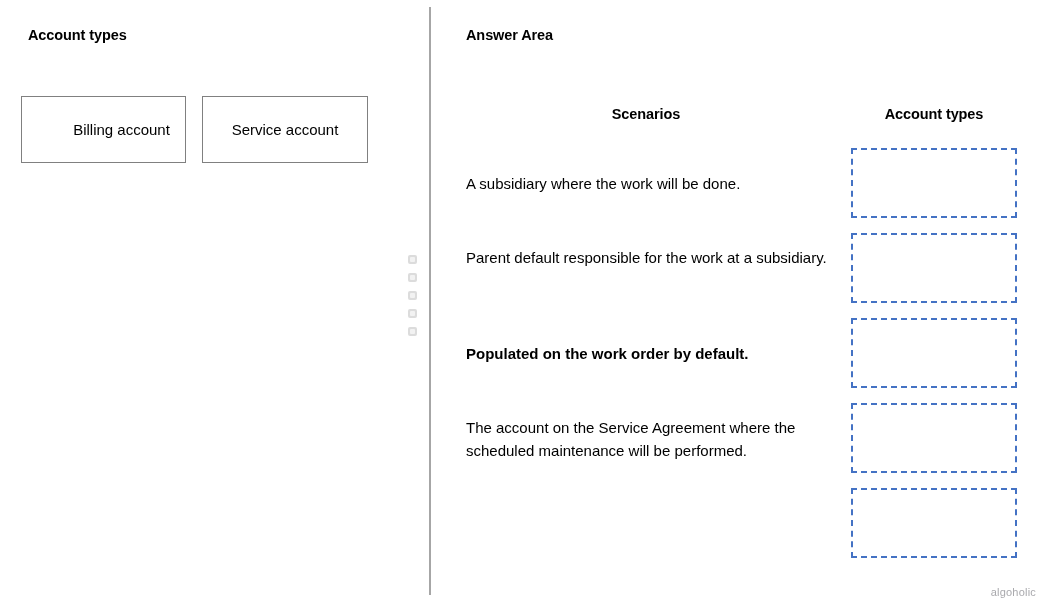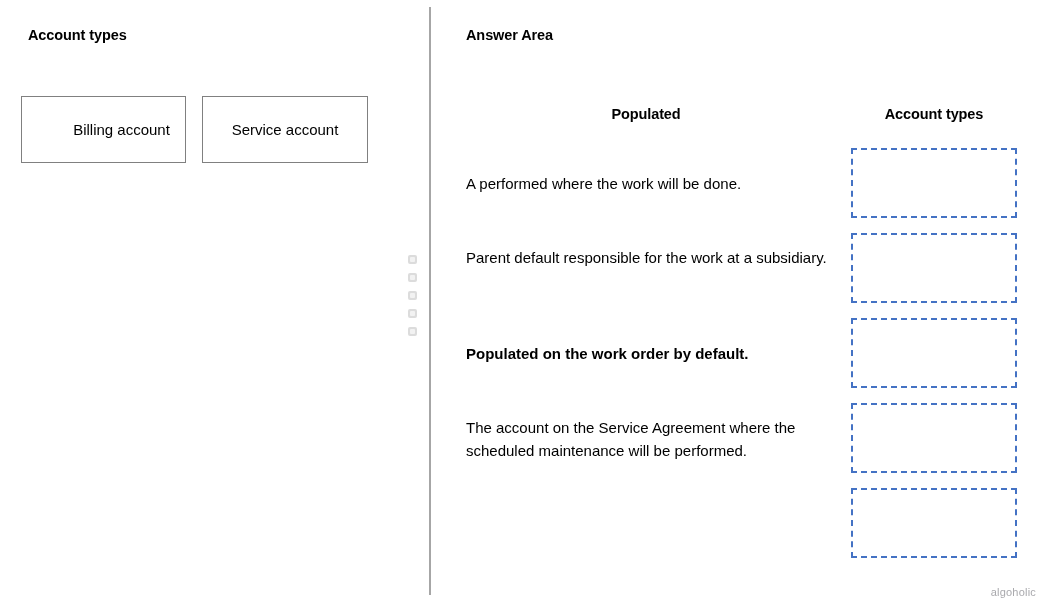--- a/index.html
+++ b/index.html
@@ -193,25 +193,25 @@
   <span class="grip-dot gd1"></span>
   <span class="grip-dot gd2"></span>
   <span class="grip-dot gd3"></span>
   <span class="grip-dot gd4"></span>
 </div>
 
 <div id="right-panel">
 
   <div id="answer-area-title">Answer Area</div>
 
-  <div id="col-head-scenarios">Populated</div>
+  <div id="col-head-scenarios">Scenarios</div>
 
   <div id="col-head-accounttypes">Account types</div>
 
-  <div class="scenario-text st-0">A performed where the work will be done.</div>
+  <div class="scenario-text st-0">A subsidiary where the work will be done.</div>
   <div class="scenario-text st-1">Parent default responsible for the work at a subsidiary.</div>
   <div class="scenario-text st-2">Populated on the work order by default.</div>
   <div class="scenario-text st-3">The account on the Service Agreement where the scheduled maintenance will be performed.</div>
 
   <div class="drop-zone dz-0"></div>
   <div class="drop-zone dz-1"></div>
   <div class="drop-zone dz-2"></div>
   <div class="drop-zone dz-3"></div>
   <div class="drop-zone dz-4"></div>
 

